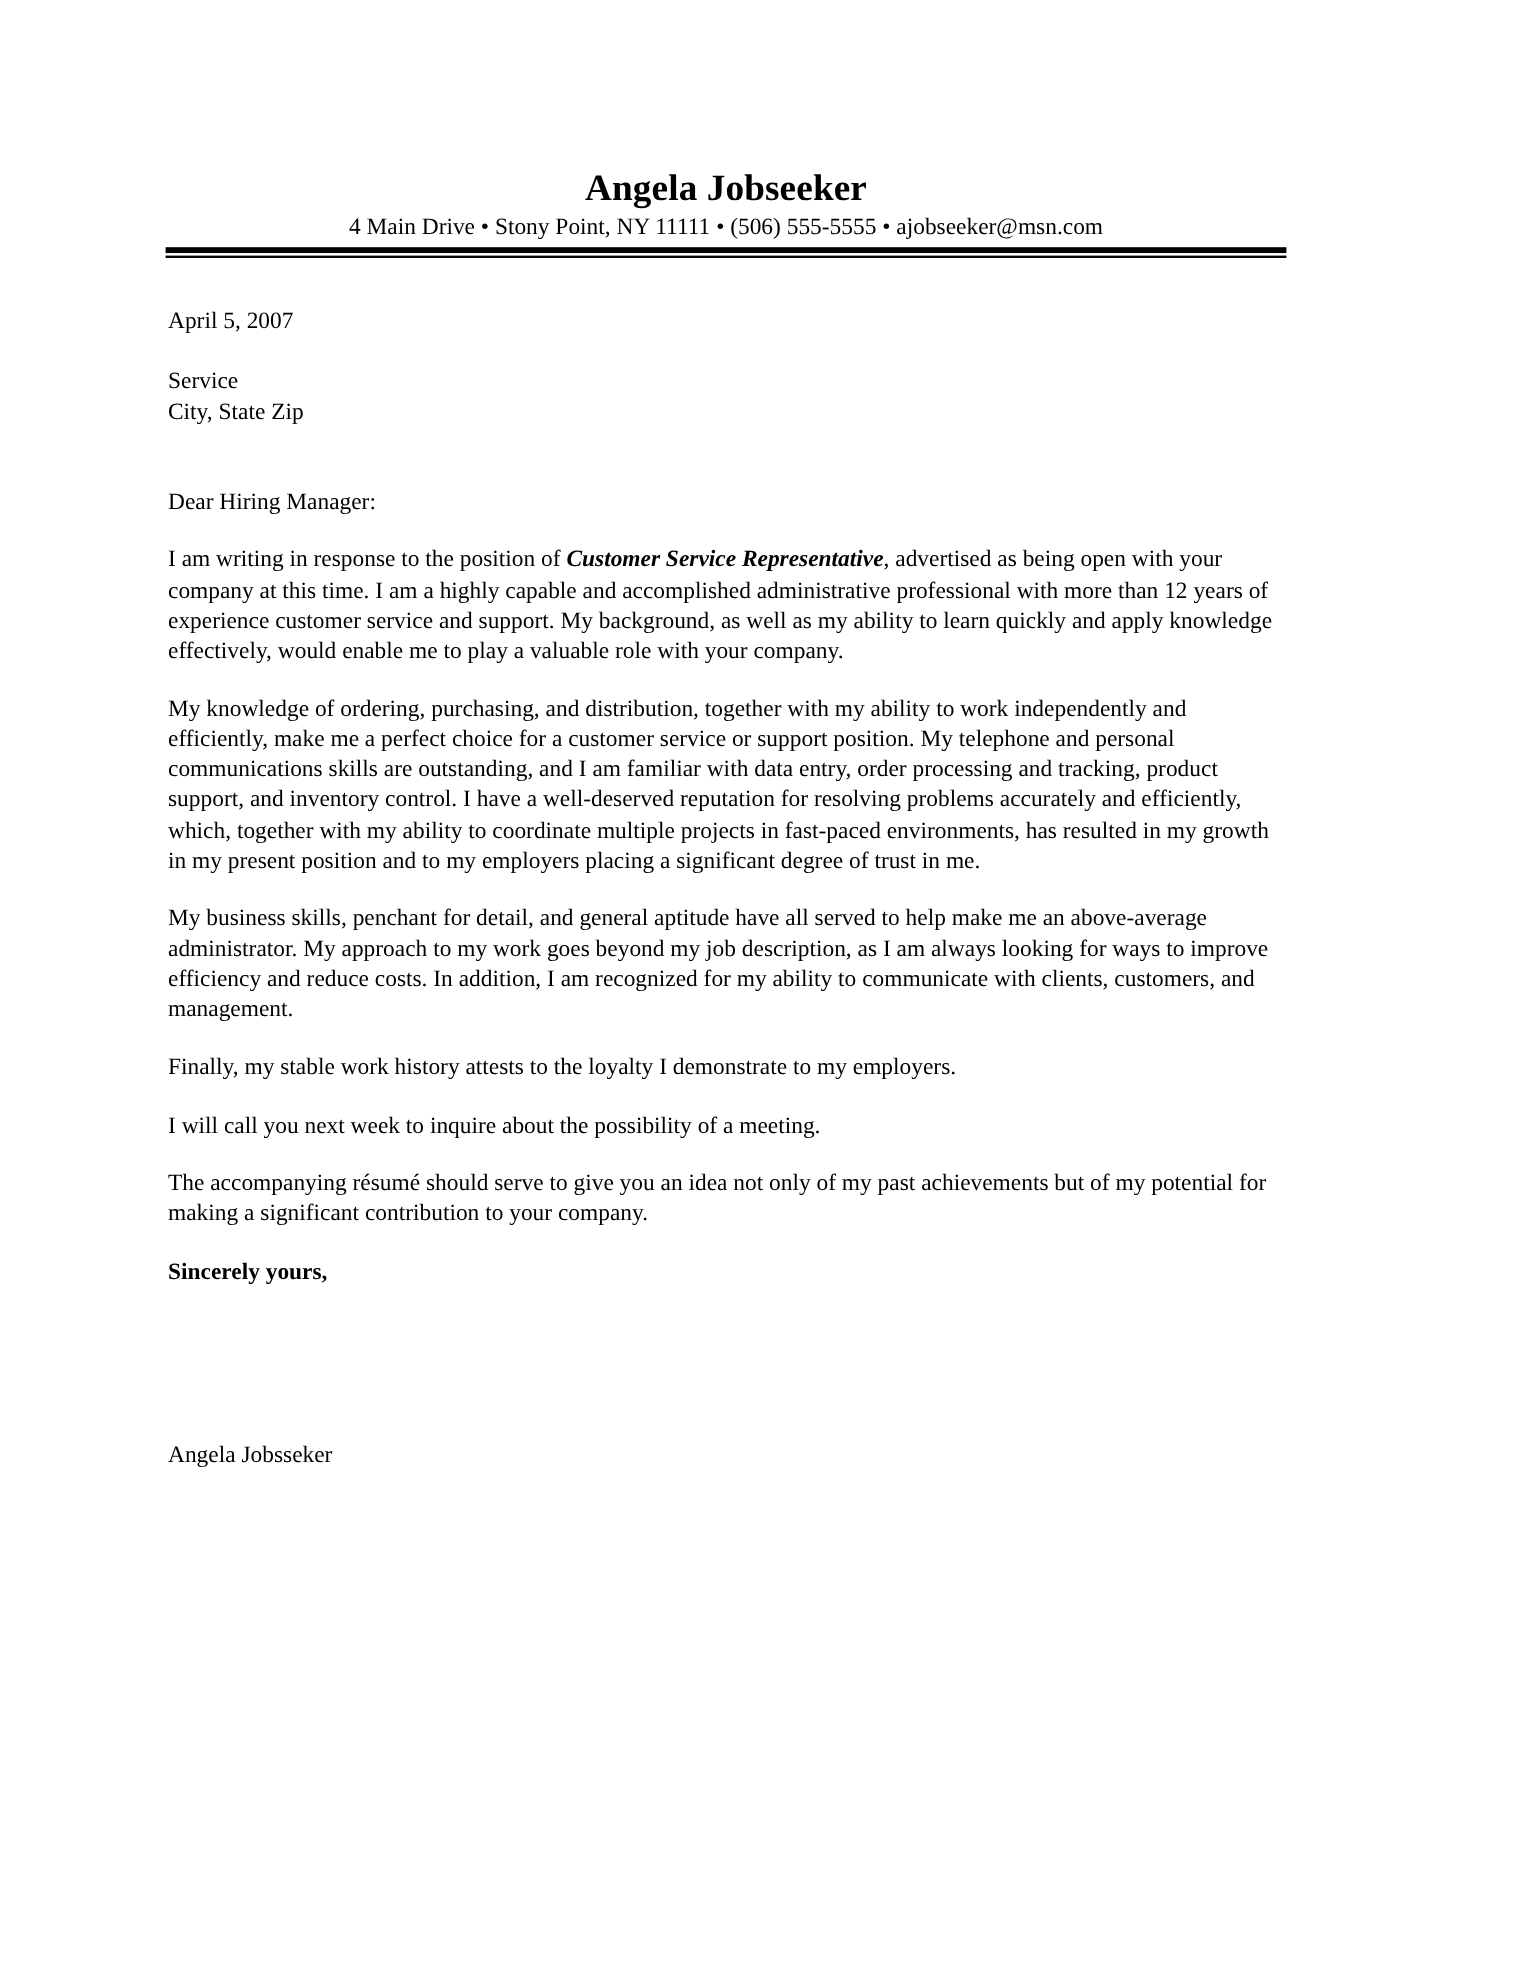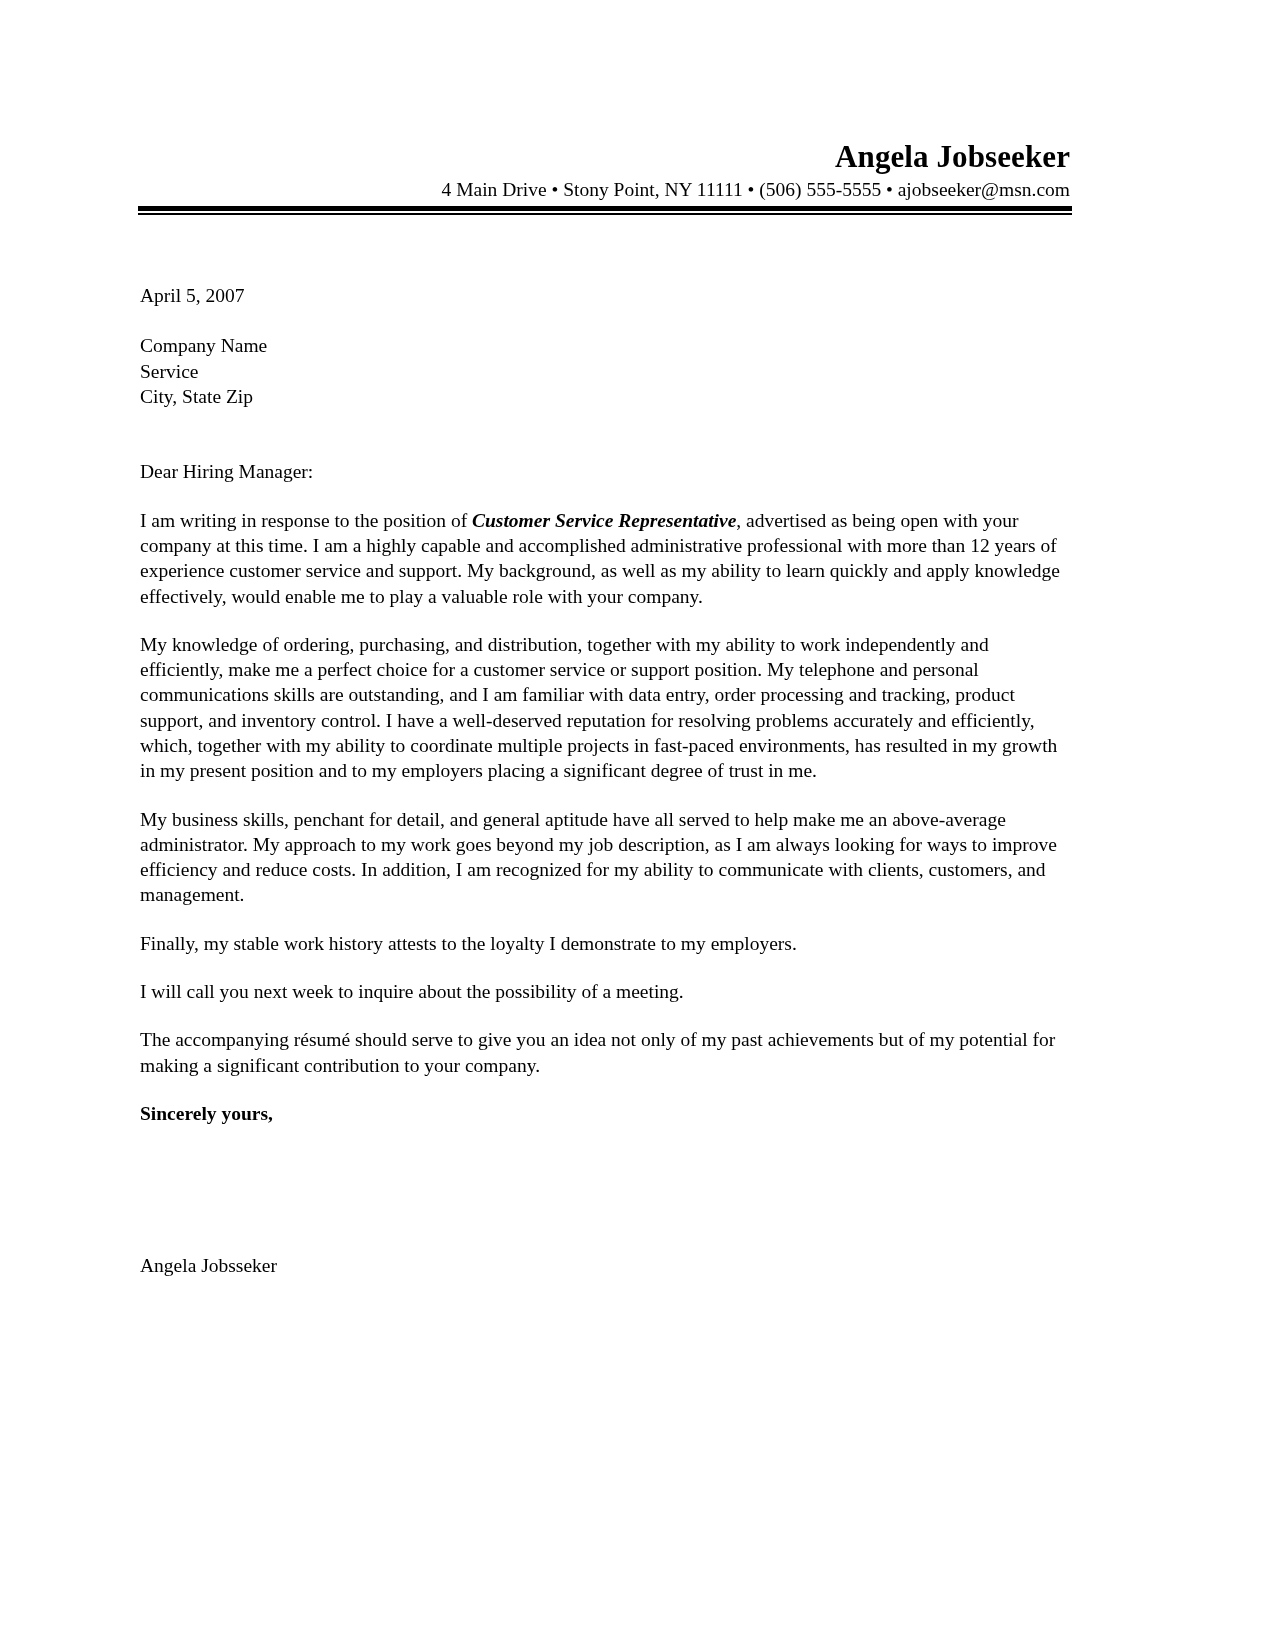--- a/index.html
+++ b/index.html
@@ -23,21 +23,21 @@
   .sheet {
     position: absolute;
     left: 140px;
     top: 0;
     width: 930px;
   }
 
   
   .letterhead {
     padding-top: 140px;
-    text-align: right;
+    text-align: center;
   }
   .lh-name {
     font-size: 31px;
     font-weight: bold;
     letter-spacing: 0.1px;
     line-height: 1.12;
     margin: 0 0 4px 0;
   }
   .lh-contact {
     font-size: 19.5px;
@@ -58,21 +58,21 @@
     height: 2px;
     background: #ffffff;
   }
   .rule-thin {
     height: 2px;
     background: #000000;
   }
 
   
   .letter {
-    margin-top: 68px;
+    margin-top: 40px;
     font-size: 19.5px;
     line-height: 25.3px;
   }
   .date-line {
     margin: 0 0 25px 0;
   }
   .recipient {
     margin: 0 0 50px 0;
   }
   .recipient div {
@@ -112,21 +112,20 @@
       <div class="rule-thick"></div>
       <div class="rule-gap"></div>
       <div class="rule-thin"></div>
     </div>
 
     <div class="letter">
 
       <div class="date-line">April 5, 2007</div>
 
       <div class="recipient">
-        <div>Company Name</div>
         <div>Service</div>
         <div>City, State Zip</div>
       </div>
 
       <div class="salutation">Dear Hiring Manager:</div>
 
       <p class="para"><span>I am writing in response to the position of </span><b>Customer Service Representative</b><span>, advertised as being open with your company at this time.  I am a highly capable and accomplished administrative professional with more than 12 years of experience customer service and support.  My background, as well as my ability to learn quickly and apply knowledge effectively, would enable me to play a valuable role with your company.</span></p>
 
       <p class="para">My knowledge of ordering, purchasing, and distribution, together with my ability to work independently and efficiently, make me a perfect choice for a customer service or support position.  My telephone and personal communications skills are outstanding, and I am familiar with data entry, order processing and tracking, product support, and inventory control.  I have a well-deserved reputation for resolving problems accurately and efficiently, which, together with my ability to coordinate multiple projects in fast-paced environments, has resulted in my growth in my present position and to my employers placing a significant degree of trust in me.</p>
 

